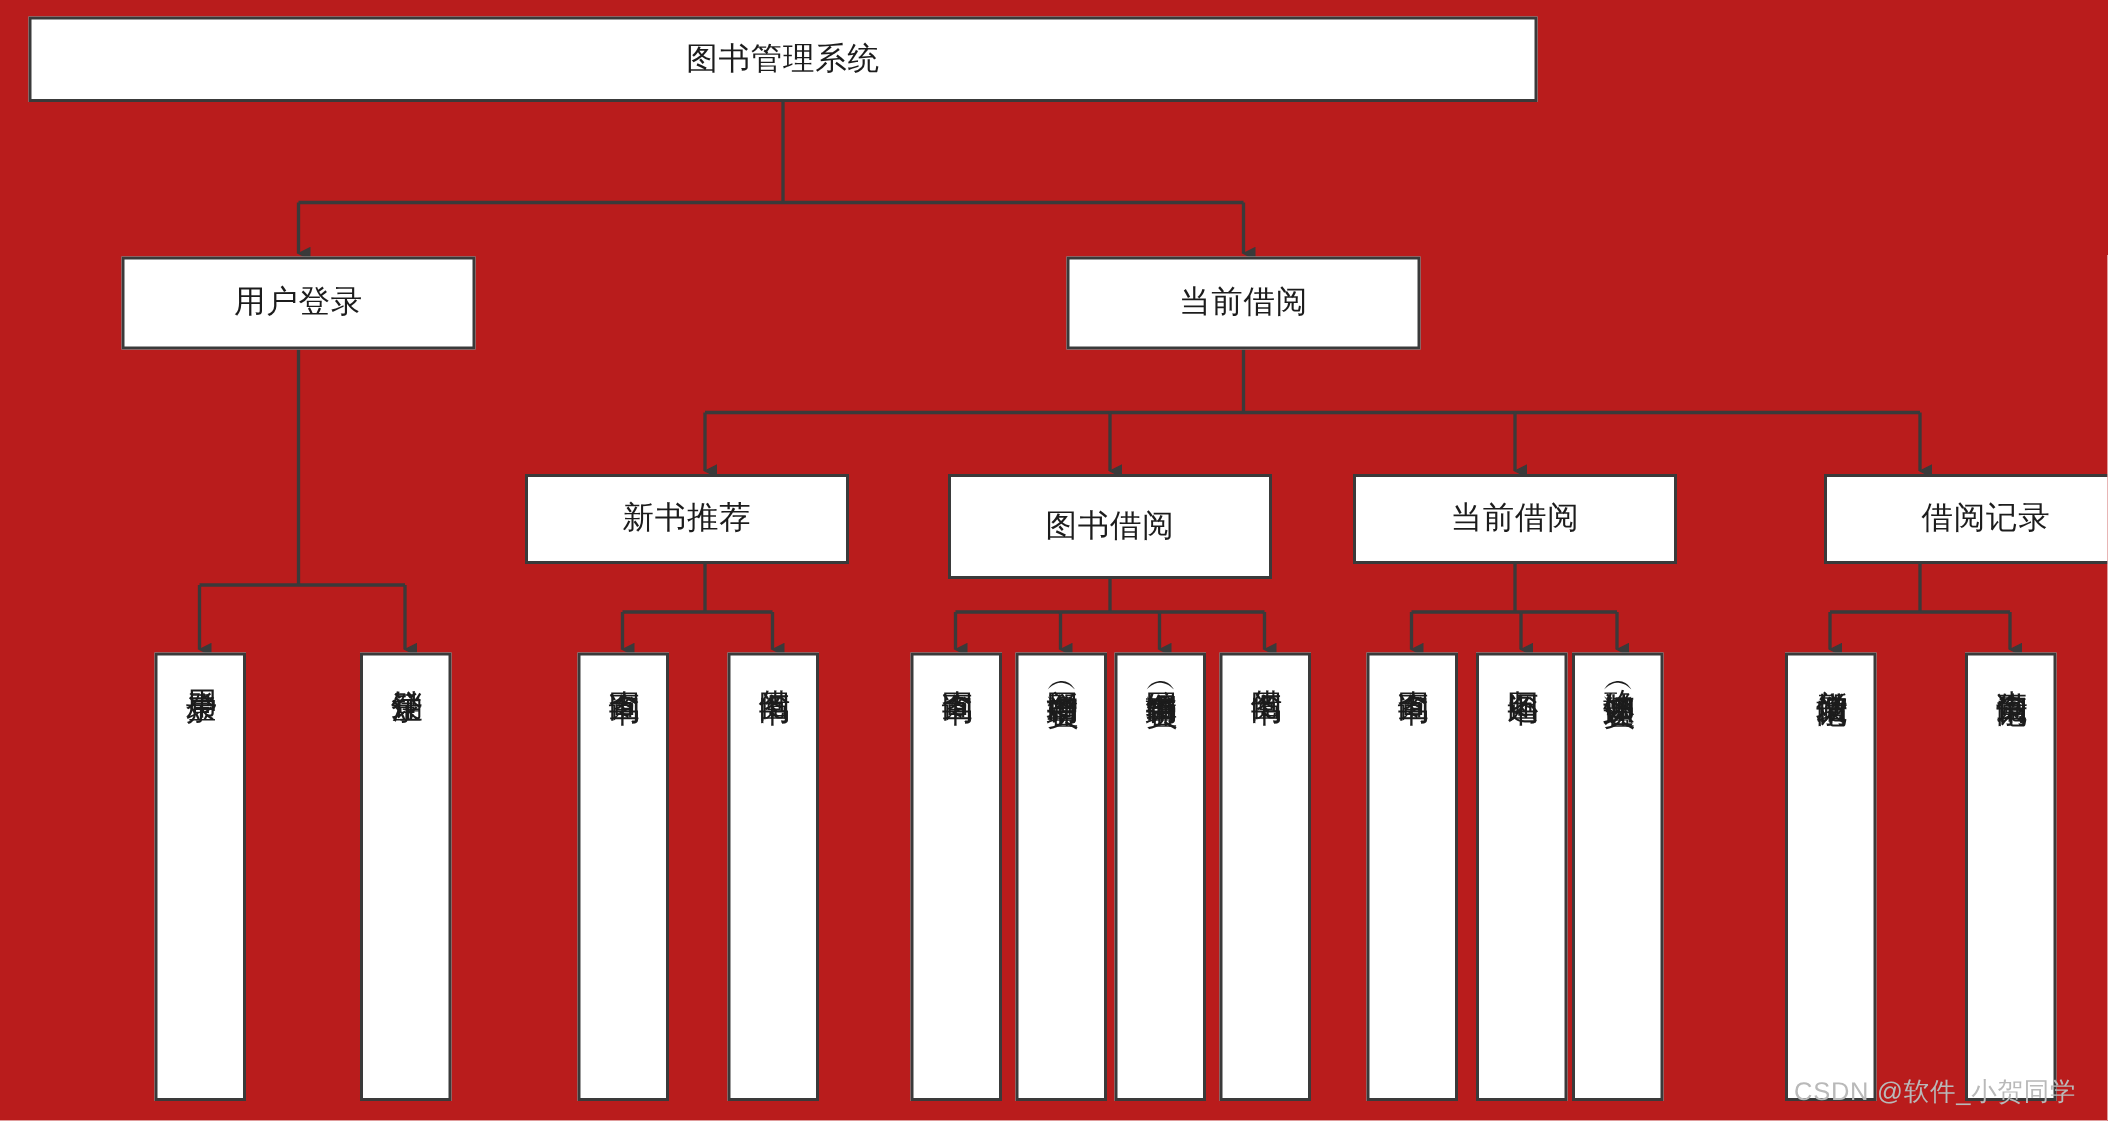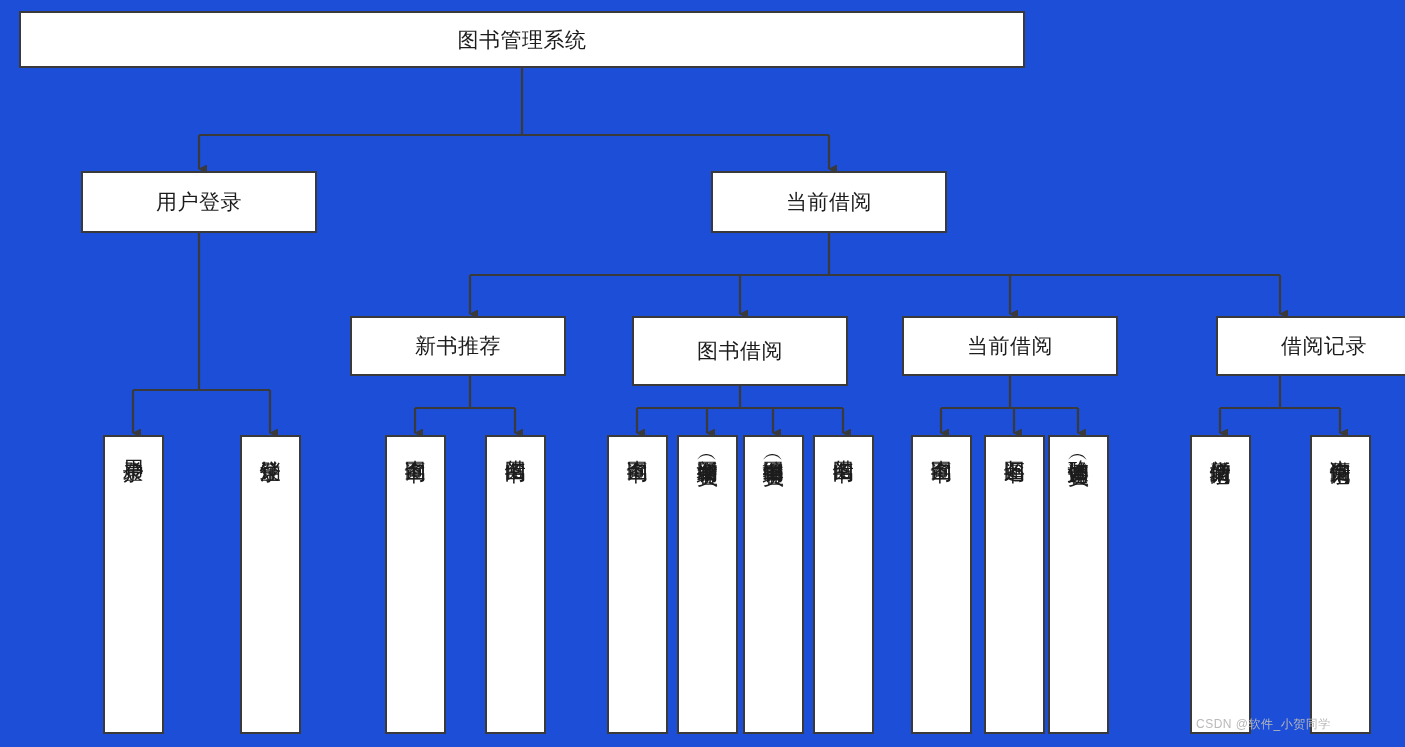--- a/index.html
+++ b/index.html
@@ -8,21 +8,21 @@
     padding: 0;
     background: #ffffff;
   }
   body {
     font-family: "Liberation Sans", "DejaVu Sans", sans-serif;
   }
   #diagram-root {
     position: relative;
     width: 1405px;
     height: 747px;
-    background: #1d4ed8;
+    background: #b91c1c;
     overflow: hidden;
   }
   svg.connectors {
     position: absolute;
     left: 0;
     top: 0;
     width: 1405px;
     height: 747px;
     pointer-events: none;
   }
@@ -52,21 +52,21 @@
     writing-mode: vertical-rl;
     text-orientation: upright;
     font-size: 21px;
     line-height: 1.12;
     letter-spacing: 1px;
     white-space: nowrap;
     text-align: start;
   }
   .watermark {
     position: absolute;
-    font-size: 12px;
+    font-size: 17px;
     color: #b9b9b9;
     white-space: nowrap;
     letter-spacing: 0.5px;
     user-select: none;
   }
 </style>
 </head>
 <body>
 
 <div id="diagram-root">

